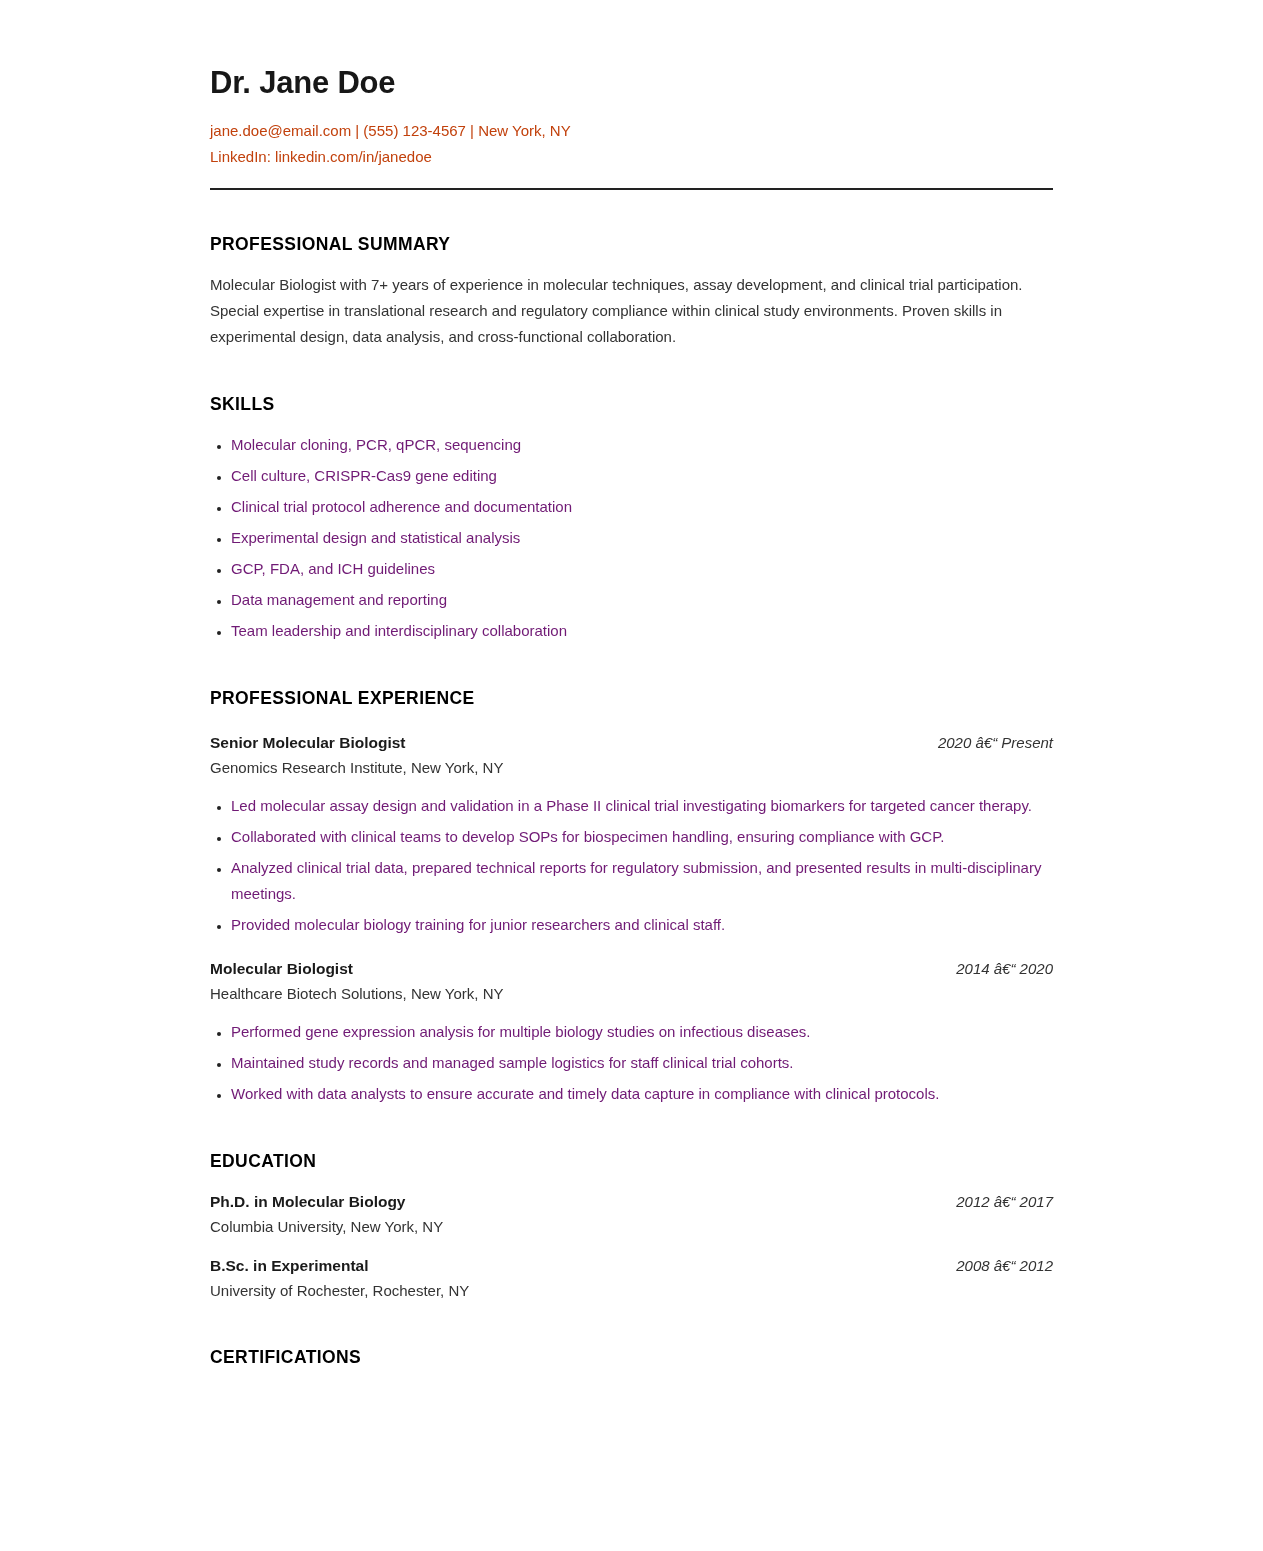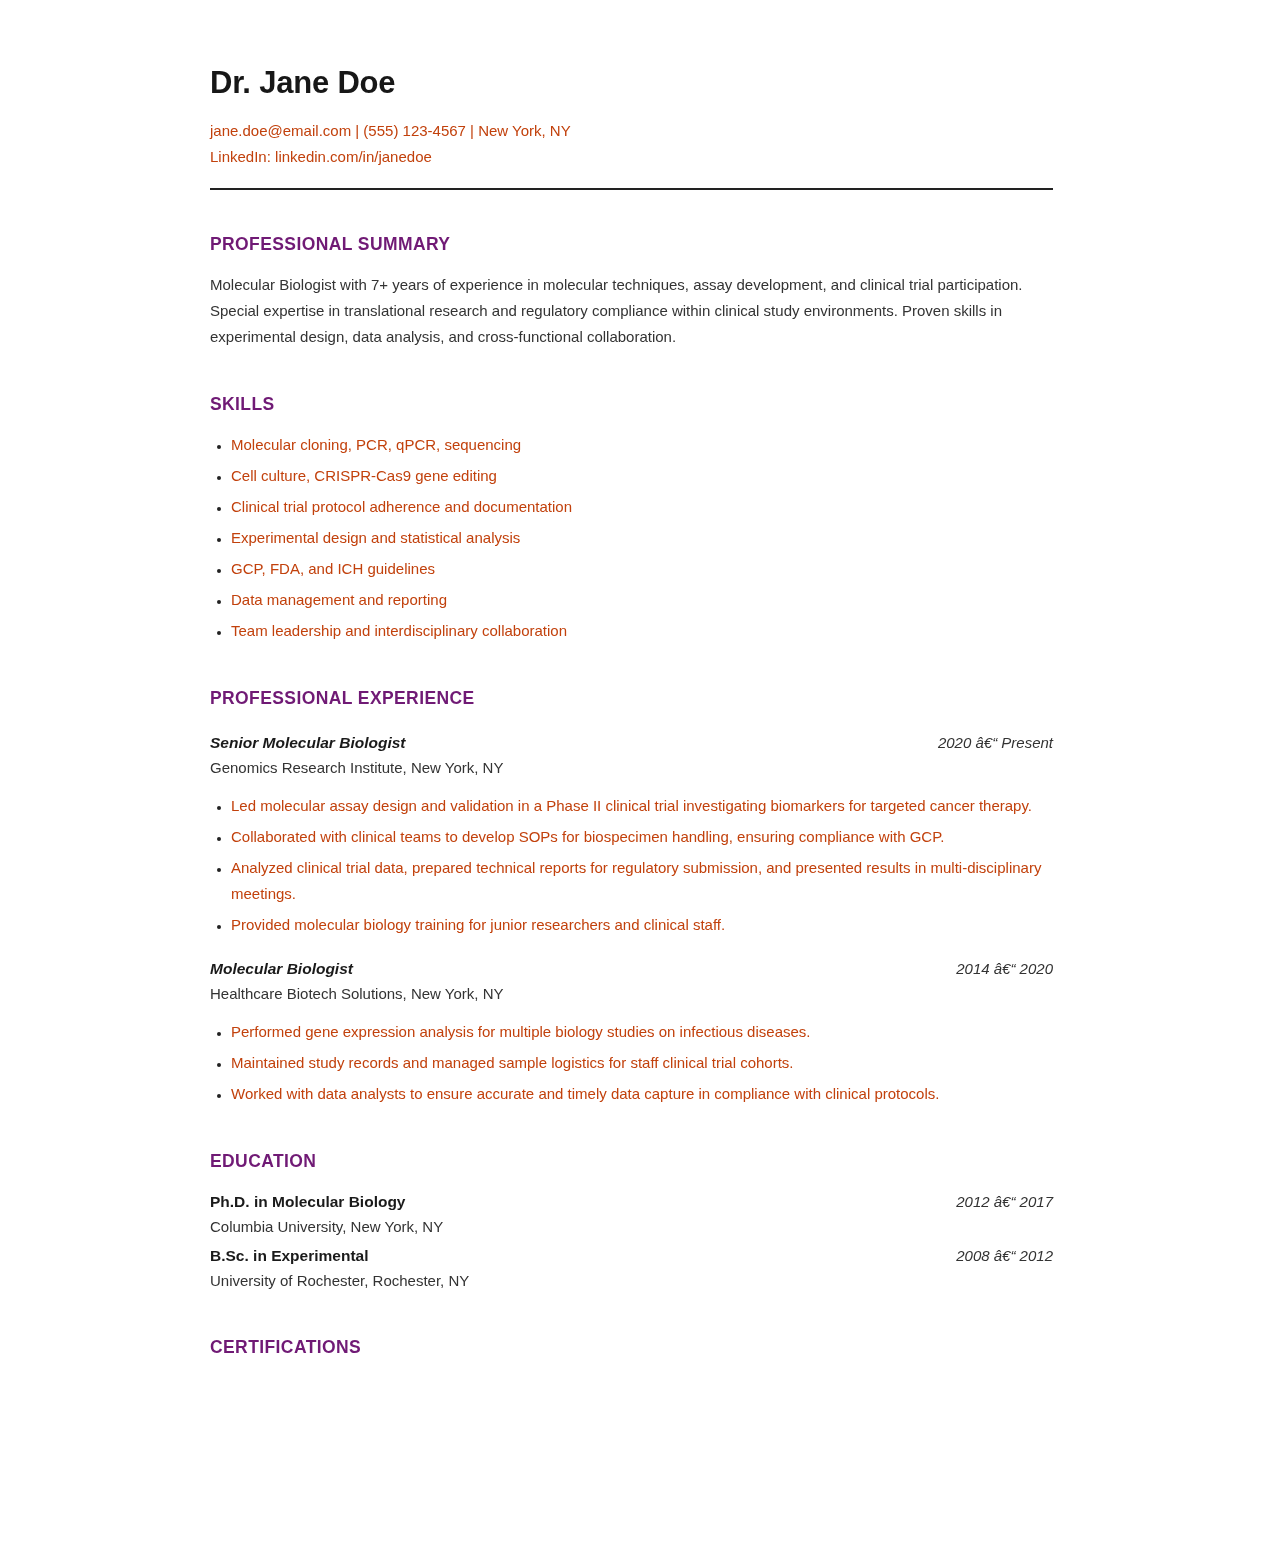--- a/index.html
+++ b/index.html
@@ -34,72 +34,71 @@
     margin: 18px 0 0 0;
   }
   
   .section { margin-top: 42px; }
   .section-heading {
     margin: 0;
     font-size: 17.5px;
     line-height: 24px;
     font-weight: 700;
     letter-spacing: 0.4px;
-    color: #701a75;
+    color: #000000;
   }
   .summary-text {
     margin: 16px 0 0 0;
     font-size: 15px;
     line-height: 26px;
     color: #333333;
   }
   
   ul.bullet-list {
     margin: 16px 0 0 0;
     padding-left: 21px;
     list-style: disc;
   }
   ul.bullet-list li {
     font-size: 15px;
     line-height: 26px;
     margin-bottom: 5px;
-    color: #c2410c;
+    color: #701a75;
   }
   ul.bullet-list li::marker { font-size: 12px; color: #222222; }
   
   .job-entry { margin-top: 18px; }
   .job-entry.first { margin-top: 20px; }
   .row {
     display: flex;
     justify-content: space-between;
     align-items: baseline;
   }
   .job-title {
     font-size: 15.5px;
     line-height: 25px;
     font-weight: 700;
     color: #1a1a1a;
-    font-style: italic;
   }
   .job-dates {
     font-size: 15px;
     line-height: 25px;
     font-style: italic;
     color: #333333;
     white-space: nowrap;
   }
   .company-line {
     font-size: 15px;
     line-height: 26px;
     color: #333333;
   }
   .job-entry ul.bullet-list { margin-top: 12px; }
   
   .edu-block { margin-top: 16px; }
-  .edu-entry { margin-top: 4px; }
+  .edu-entry { margin-top: 14px; }
   .degree-title {
     font-size: 15.5px;
     line-height: 25px;
     font-weight: 700;
     color: #1a1a1a;
   }
   .school-line {
     font-size: 15px;
     line-height: 25px;
     color: #333333;

